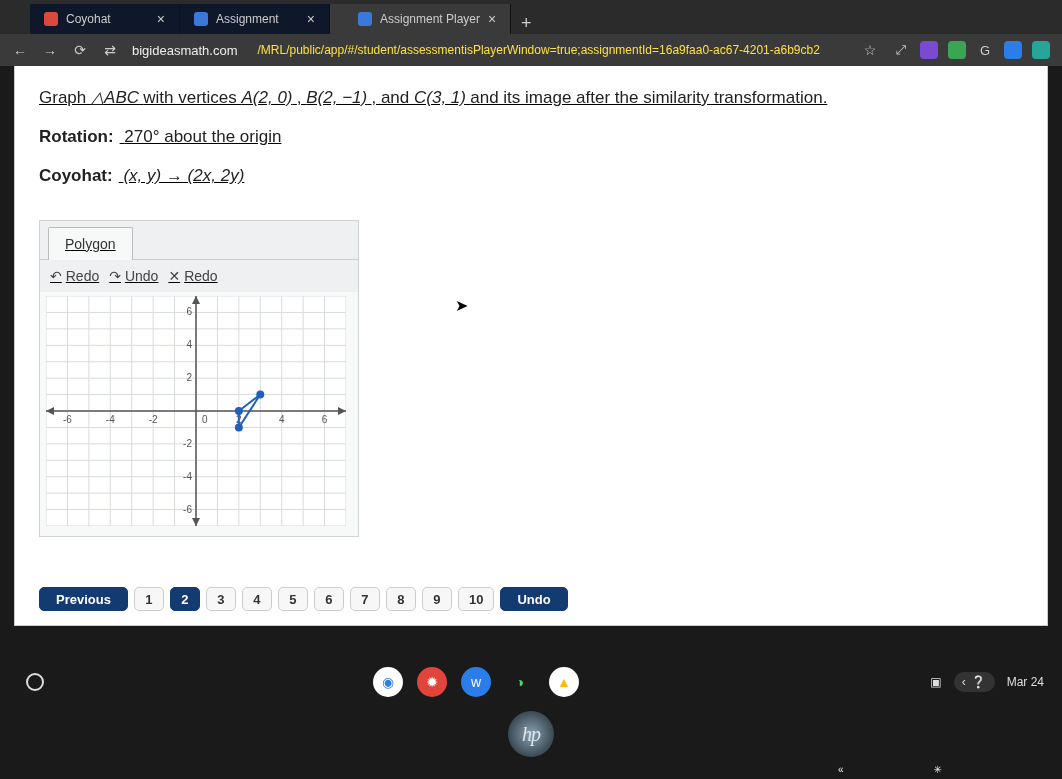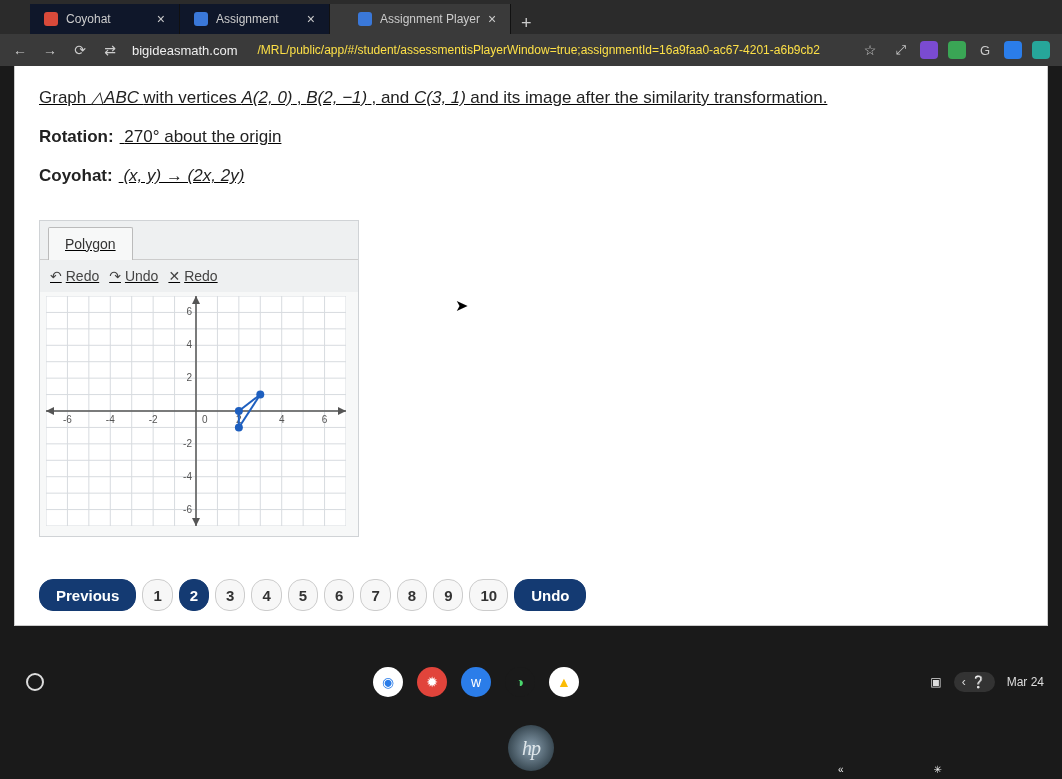--- a/index.html
+++ b/index.html
@@ -35,36 +35,36 @@
   .tp-tabs { display:flex; border-bottom:1px solid #ccc; }
   .tp-tab { padding:8px 16px; font-size:14px; color:#333; border:1px solid #bbb; margin:6px 0 -1px 8px; background:#e2e4e6; border-bottom:none; border-radius:2px 2px 0 0; }
   .tp-tab.active { background:#f7f8f8; }
   .tp-actions { display:flex; gap:10px; padding:8px 10px; font-size:14px; color:#444; }
   .tp-actions .act { display:flex; align-items:center; gap:4px; cursor:pointer; }
   .graphwrap { padding:4px 6px 10px 6px; background:#f7f8f8; }
   svg.grid { display:block; background:#fff; }
 
   
   .pager { position:absolute; left:24px; bottom:14px; display:flex; gap:6px; align-items:center; }
-  .pbtn { height:32px; min-width:30px; padding:0 10px; display:flex; align-items:center; justify-content:center;
-          border:1px solid #ccc; border-radius:14px; font-size:15px; background:#f7f7f7; color:#333; font-weight:bold;}
+  .pbtn { height:24px; min-width:30px; padding:0 10px; display:flex; align-items:center; justify-content:center;
+          border:1px solid #ccc; border-radius:5px; font-size:13px; background:#f7f7f7; color:#333; font-weight:bold;}
   .pbtn.primary { background:#143a72; color:#fff; border-color:#143a72; padding:0 16px; }
   .pbtn.active { background:#143a72; color:#fff; border-color:#143a72; }
 
   
   .shelf { position:absolute; bottom:74px; left:0; right:0; height:46px; display:flex; align-items:center; }
   .shelf .launcher { width:70px; display:flex; justify-content:center; }
   .launcher-circle { width:18px; height:18px; border:2px solid #ddd; border-radius:50%; }
   .shelf .center { flex:1; display:flex; justify-content:center; gap:14px; }
   .shelf .appicon { width:30px; height:30px; border-radius:50%; display:flex; align-items:center; justify-content:center; font-size:14px; color:#fff; }
   .shelf .tray { width:180px; display:flex; align-items:center; justify-content:flex-end; gap:12px; padding-right:18px; color:#ddd; font-size:12px; }
   .tray .pill { background:#333; border-radius:14px; padding:3px 8px; display:flex; gap:6px; align-items:center; }
 
   
-  .hp { position:absolute; bottom:8px; left:50%; transform:translateX(-50%); width:46px; height:46px; border-radius:50%;
+  .hp { position:absolute; bottom:22px; left:50%; transform:translateX(-50%); width:46px; height:46px; border-radius:50%;
         background:radial-gradient(circle,#8aa0b0 0%, #3a4a54 70%); display:flex; align-items:center; justify-content:center;
         color:#dfe6ea; font-style:italic; font-family:Georgia,serif; font-size:20px; letter-spacing:-1px; }
   
   .keylights { position:absolute; bottom:4px; right:120px; display:flex; gap:90px; color:#eee; font-size:10px; }
 
   
   .cursor { position:absolute; font-size:16px; color:#000; }
 </style>
 </head>
 <body>

